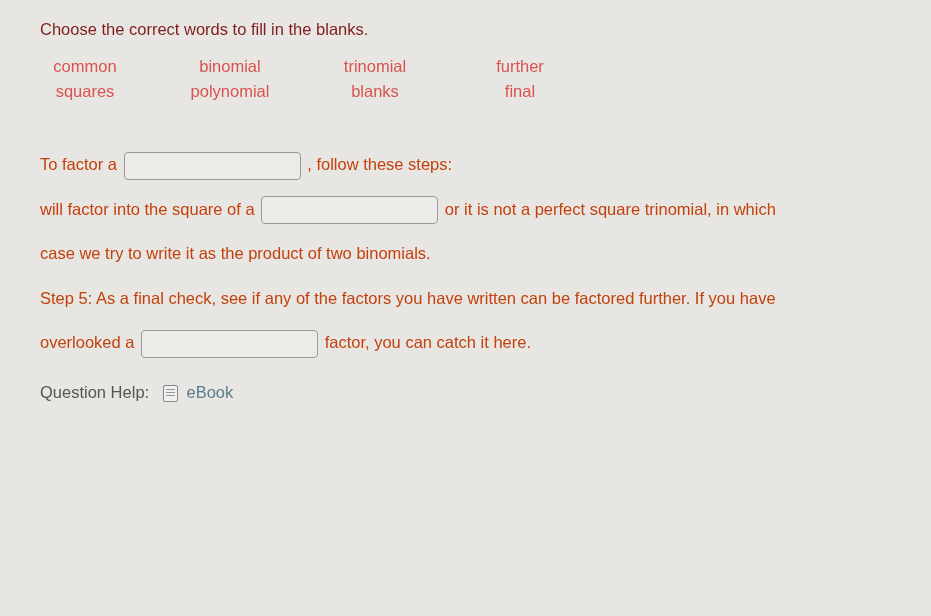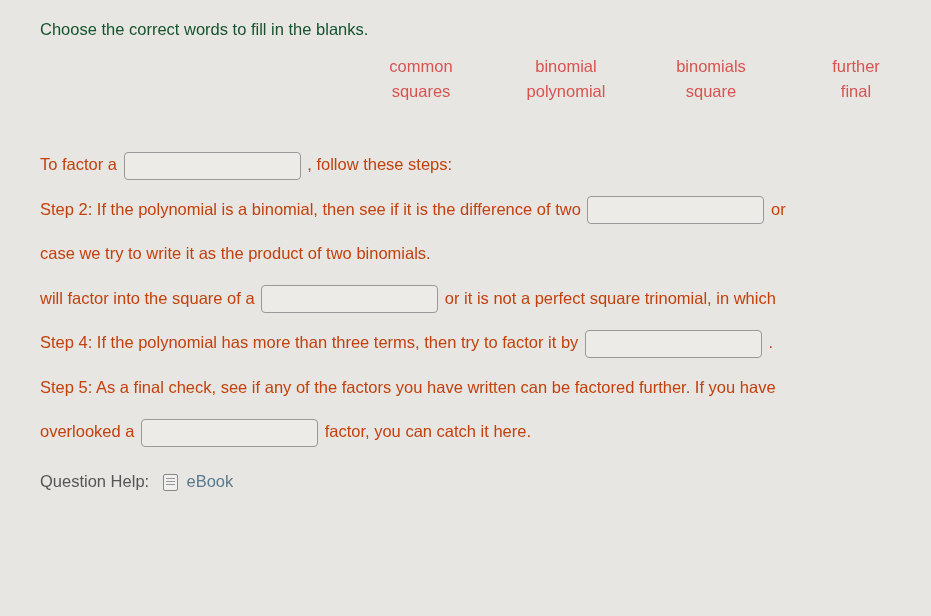--- a/index.html
+++ b/index.html
@@ -12,26 +12,26 @@
     overflow: hidden;
     box-sizing: border-box;
   }
   .page {
     padding: 20px 30px 10px 40px;
     color: #4a4a4a;
     font-size: 16.5px;
   }
   .instruction {
     margin-bottom: 18px;
-    color: #14532d;
+    color: #7f1d1d;
   }
   .word-bank {
     display: flex;
     flex-direction: column;
-    align-items: flex-end;
+    align-items: flex-start;
     margin-bottom: 35px;
   }
   .word-row {
     display: flex;
     gap: 55px;
     margin-bottom: 6px;
   }
   .word {
     color: #d9534f;
     font-weight: normal;
@@ -82,54 +82,44 @@
 <body>
 
 <div class="page">
 
   <div class="instruction">Choose the correct words to fill in the blanks.</div>
 
   <div class="word-bank">
     <div class="word-row">
       <span class="word">common</span>
       <span class="word">binomial</span>
-      <span class="word">binomials</span>
+      <span class="word">trinomial</span>
       <span class="word">further</span>
     </div>
     <div class="word-row">
       <span class="word">squares</span>
       <span class="word">polynomial</span>
-      <span class="word">square</span>
+      <span class="word">blanks</span>
       <span class="word">final</span>
     </div>
   </div>
 
   <div class="content">
     <div>
       <span>To factor a </span>
       <span class="blank"></span>
       <span>, follow these steps:</span>
     </div>
     <div>
-      <span>Step 2: If the polynomial is a binomial, then see if it is the difference of two </span>
-      <span class="blank"></span>
-      <span> or</span>
-    </div>
-    <div>
-      <span>case we try to write it as the product of two binomials.</span>
-    </div>
-    <div>
       <span>will factor into the square of a </span>
       <span class="blank"></span>
       <span> or it is not a perfect square trinomial, in which</span>
     </div>
     <div>
-      <span>Step 4: If the polynomial has more than three terms, then try to factor it by </span>
-      <span class="blank"></span>
-      <span>.</span>
+      <span>case we try to write it as the product of two binomials.</span>
     </div>
     <div>
       <span>Step 5: As a final check, see if any of the factors you have written can be factored further. If you have</span>
     </div>
     <div>
       <span>overlooked a </span>
       <span class="blank"></span>
       <span> factor, you can catch it here.</span>
     </div>
   </div>

